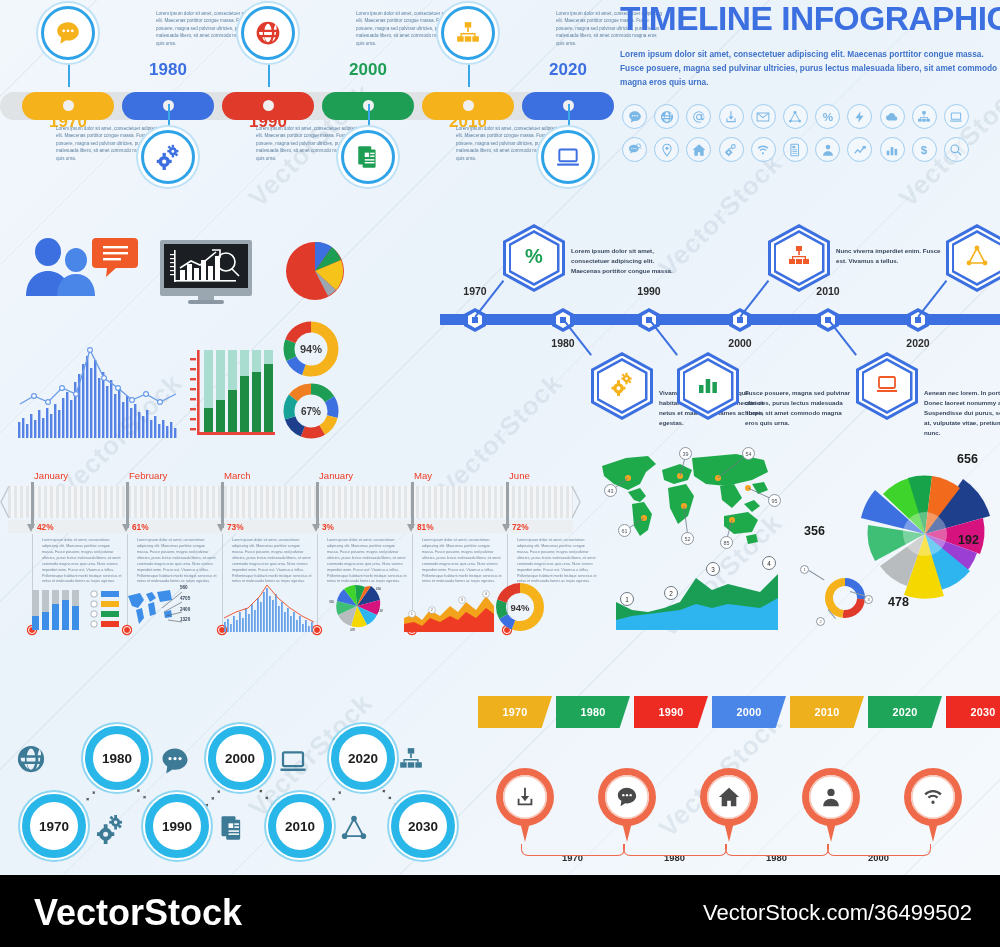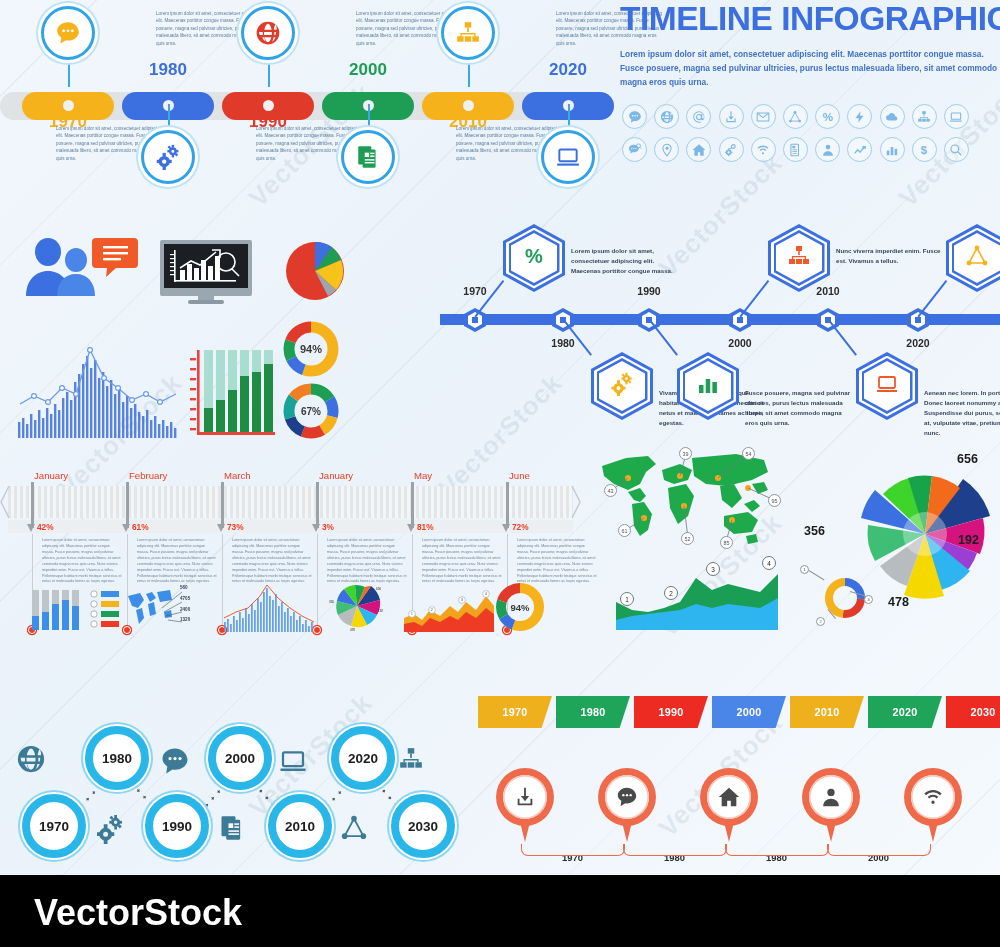--- a/index.html
+++ b/index.html
@@ -1130,14 +1130,15 @@
             <path d="M12 19.5a1.8 1.8 0 100-3.6 1.8 1.8 0 000 3.6z"></path>
             <path d="M7.8 13.5a6 6 0 018.4 0l1.6-1.7a8.4 8.4 0 00-11.6 0z"></path>
             <path d="M4.3 10a11 11 0 0115.4 0l1.7-1.7a13.4 13.4 0 00-18.8 0z"></path>
           </svg>
         </div>
       </div>
     </div>
 
   <div id="footer">
     <div class="fl">VectorStock</div>
+    <div class="fr">VectorStock.com/36499502</div>
   </div>
 </div>
 
 </body></html>

